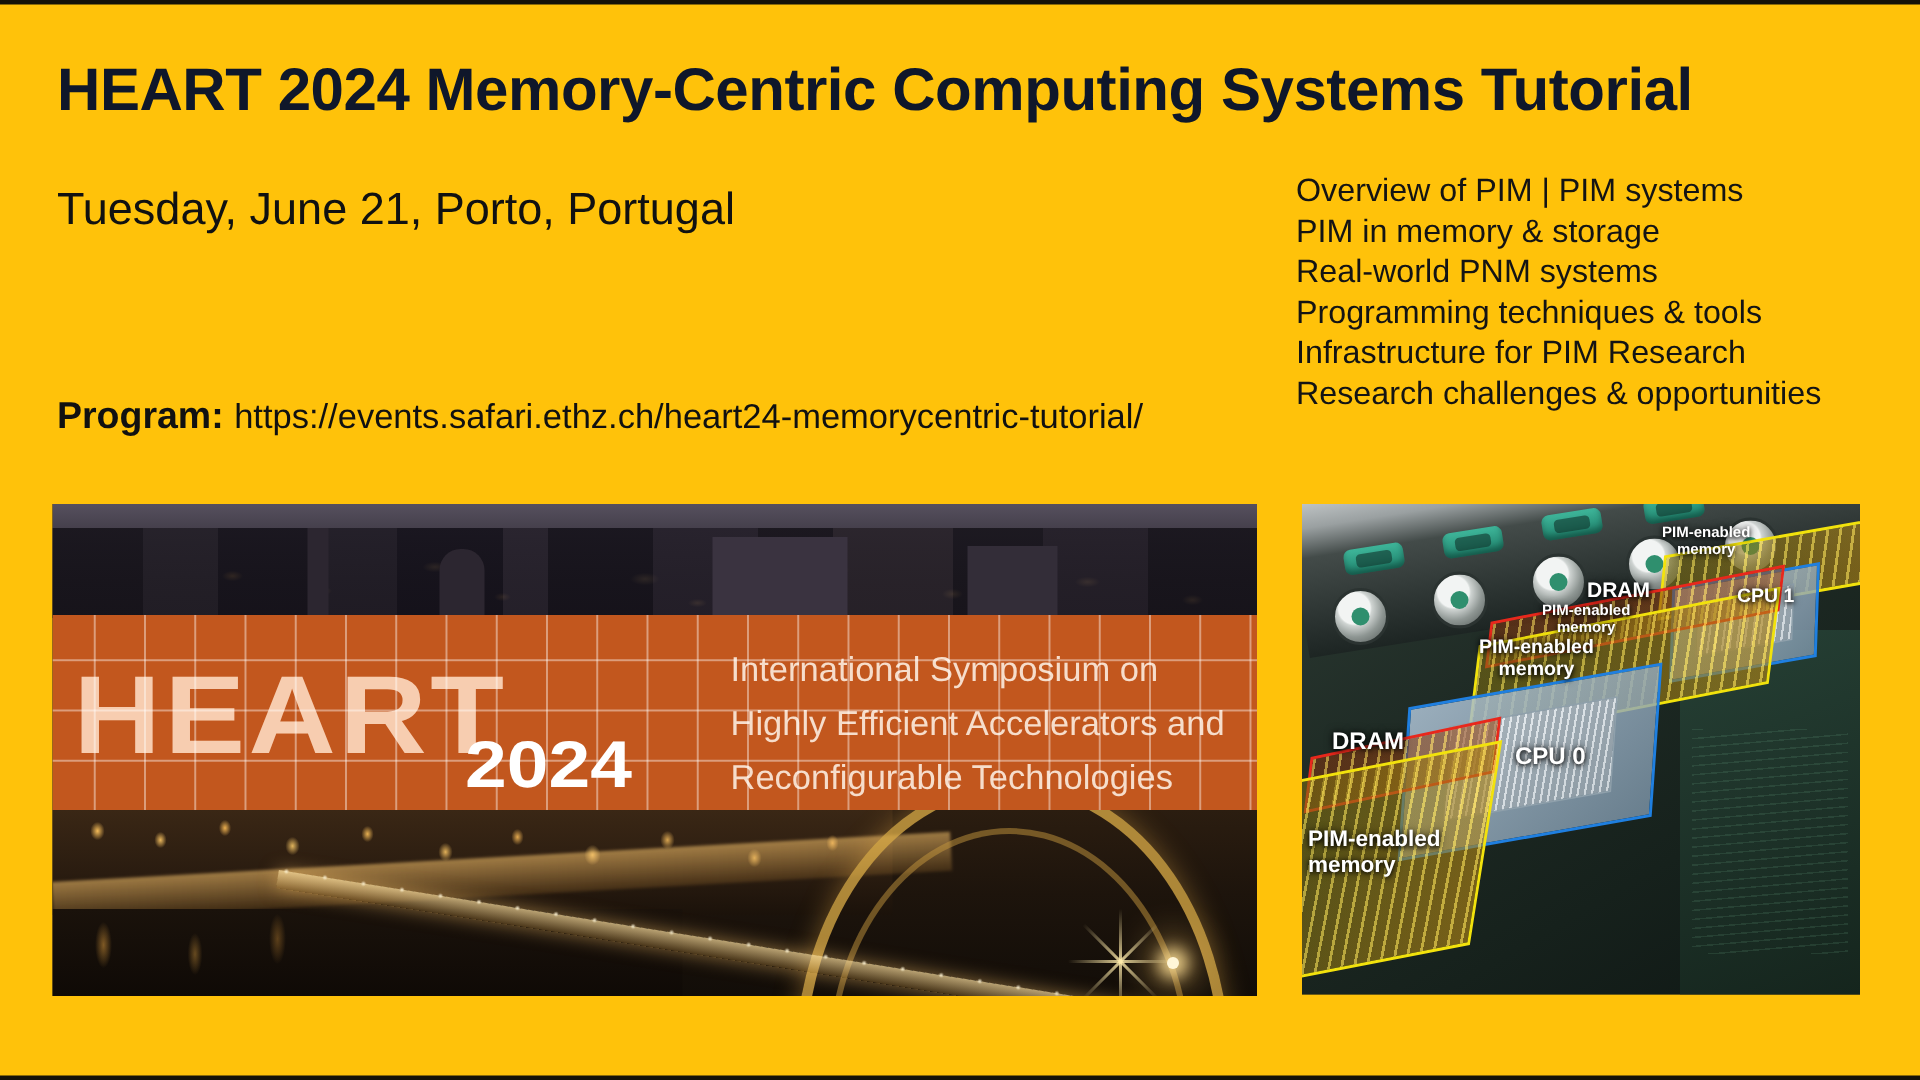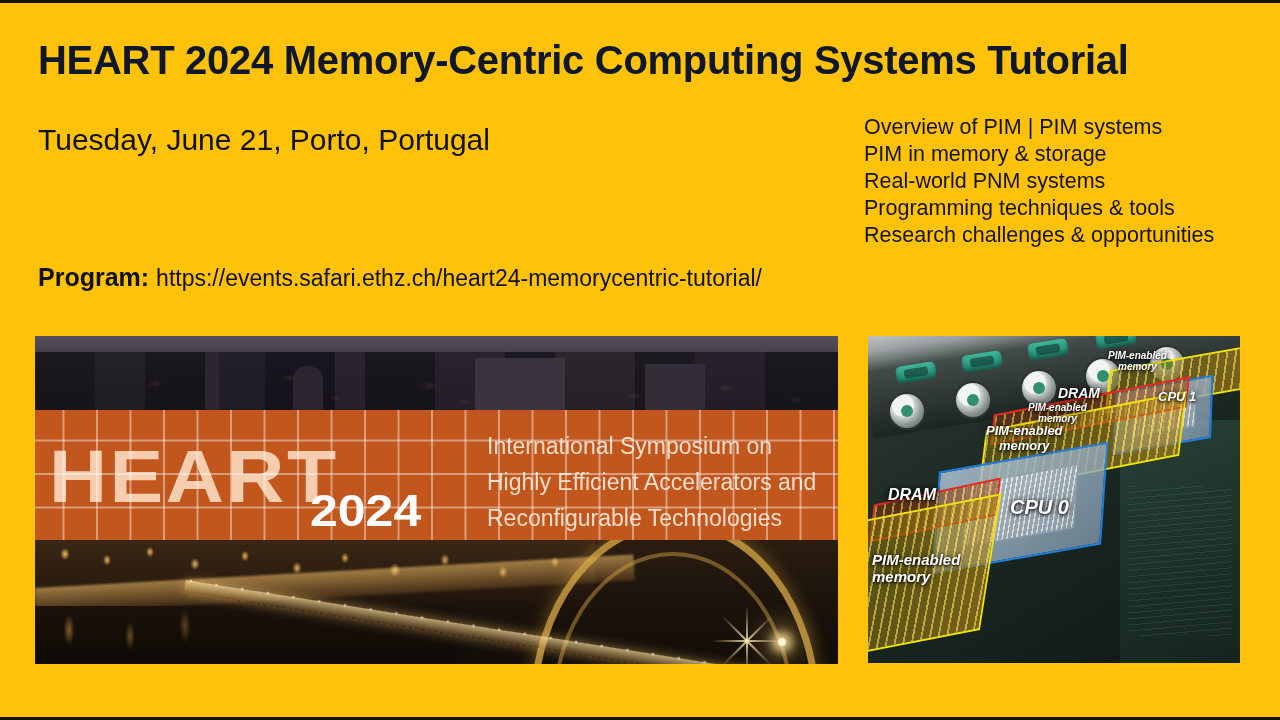--- a/index.html
+++ b/index.html
@@ -424,21 +424,20 @@
   .cpu-fins {
     position: absolute;
     left: 0; top: 0; right: 0; bottom: 0;
     background-image: repeating-linear-gradient(96deg,
       rgba(255,255,255,.42) 0 1.5px, rgba(90,105,115,.35) 1.5px 5px);
   }
   .ann-label {
     position: absolute;
     color: #ffffff;
     font-weight: bold;
-    font-style: italic;
     white-space: nowrap;
     text-shadow: 0 1px 3px rgba(0,0,0,.95), 0 0 6px rgba(0,0,0,.8);
     line-height: 1.12;
     z-index: 20;
   }
 </style>
 </head>
 <body>
 
 <div id="slide" style="background: rgb(255, 194, 10);">
@@ -454,20 +453,21 @@
   <div id="program-line">
     <span class="lbl">Program:</span>
     <span id="program-url">https://events.safari.ethz.ch/heart24-memorycentric-tutorial/</span>
   </div>
 
   <div id="topics">
     <div class="topic">Overview of PIM | PIM systems</div>
     <div class="topic">PIM in memory &amp; storage</div>
     <div class="topic">Real-world PNM systems</div>
     <div class="topic">Programming techniques &amp; tools</div>
+    <div class="topic">Infrastructure for PIM Research</div>
     <div class="topic">Research challenges &amp; opportunities</div>
   </div>
 
   <div id="heart-banner">
 
     <div class="city-top">
       <div class="city-sil"></div>
       <div class="church" style="left:170px;top:16px;width:14px;height:58px;"></div>
       <div class="church" style="left:258px;top:30px;width:30px;height:44px;border-radius:14px 14px 0 0;"></div>
       <div class="church" style="left:440px;top:22px;width:90px;height:52px;background:#3a3340;"></div>
@@ -577,21 +577,21 @@
     <div class="ann-label" style="left:160px;top:66px;font-size:10px;text-align:center;">
       <div>PIM-enabled</div>
       <div>memory</div>
     </div>
 
     <div class="ann-label" style="left:118px;top:88px;font-size:13px;text-align:center;">
       <div>PIM-enabled</div>
       <div>memory</div>
     </div>
 
-    <div class="ann-label" style="left:142px;top:160px;font-size:20px;">
+    <div class="ann-label" style="left:142px;top:160px;font-size:16px;">
       <span>CPU 0</span>
     </div>
 
     <div class="ann-label" style="left:20px;top:150px;font-size:16px;">
       <span>DRAM</span>
     </div>
 
     <div class="ann-label" style="left:4px;top:216px;font-size:15px;">
       <div>PIM-enabled</div>
       <div>memory</div>

